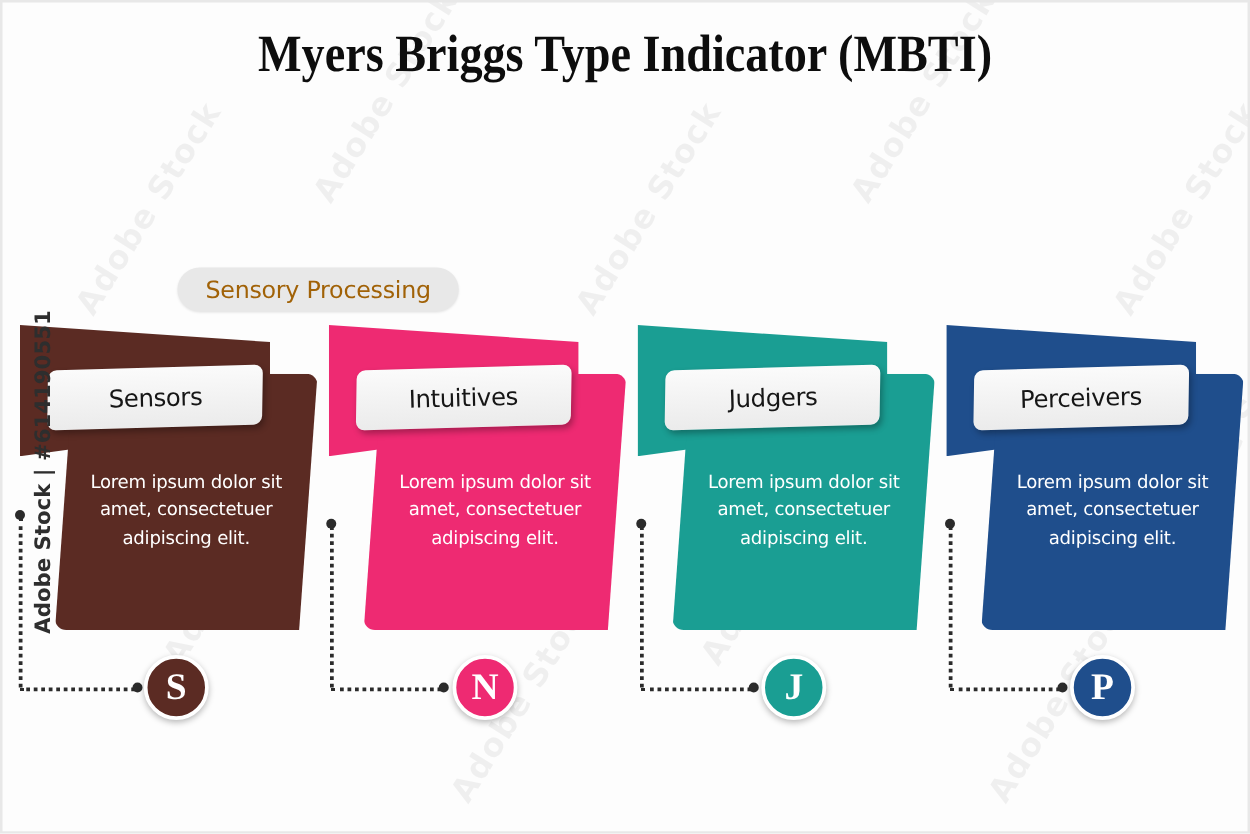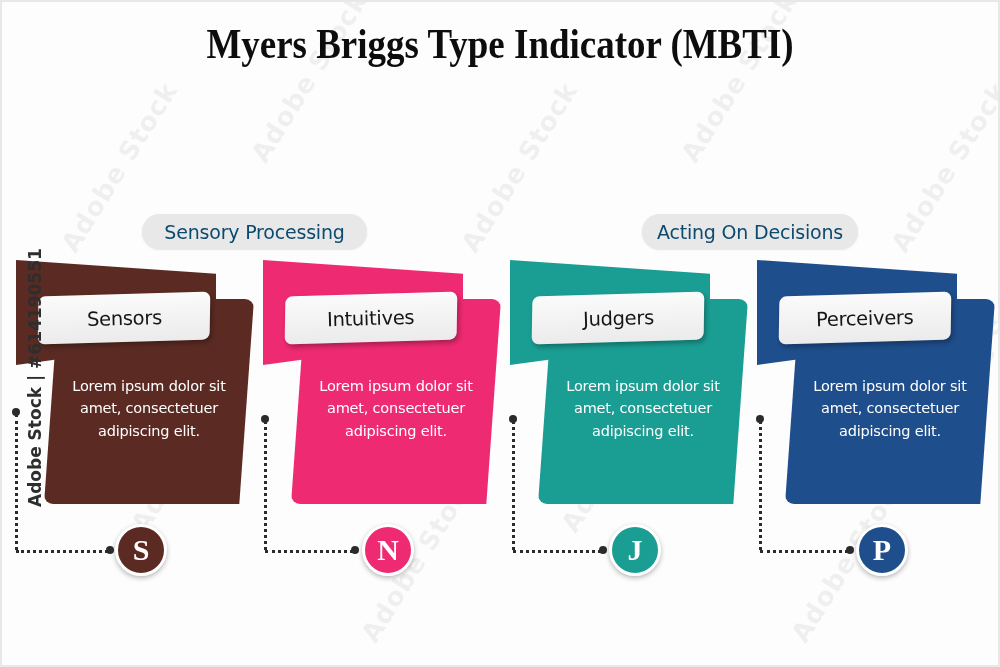--- a/index.html
+++ b/index.html
@@ -60,21 +60,21 @@
 
   
   .pill{
     position:absolute;
     height:35px;
     background:#e8e8e8;
     border-radius:18px;
     display:flex;align-items:center;justify-content:center;
     font-family:"DejaVu Sans", sans-serif;
     font-size:19px;
-    color:#0c4a6e;
+    color:#a16207;
     letter-spacing:-0.2px;
     box-shadow:0 1px 2px rgba(0,0,0,0.10);
   }
   #pill-0{left:140px;top:212px;width:225px;}
   #pill-1{left:640px;top:212px;width:216px;}
 
   
   .card{position:absolute;top:258px;width:245px;height:250px;}
   #card-0{left:14px;}
   #card-1{left:261px;}
@@ -183,23 +183,20 @@
   <div class="wm-tile" style="left:320px;top:540px;">Adobe Stock</div>
   <div class="wm-tile" style="left:520px;top:430px;">Adobe Stock</div>
   <div class="wm-tile" style="left:750px;top:540px;">Adobe Stock</div>
   <div class="wm-tile" style="left:890px;top:330px;">Adobe Stock</div>
 
   <div id="title">Myers Briggs Type Indicator (MBTI)</div>
 
   <div class="pill" id="pill-0">
     <span>Sensory Processing</span>
   </div>
-  <div class="pill" id="pill-1">
-    <span>Acting On Decisions</span>
-  </div>
 
   <div class="card" id="card-0">
     <div class="banner" style="background: rgb(91, 43, 35);"></div>
     <div class="body-shape" style="background: rgb(91, 43, 35);"></div>
     <div class="body-inner">
       <div class="body-text">Lorem ipsum dolor sit amet, consectetuer adipiscing elit.</div>
     </div>
     <div class="label-box">
       <span class="label-text">Sensors</span>
     </div>

